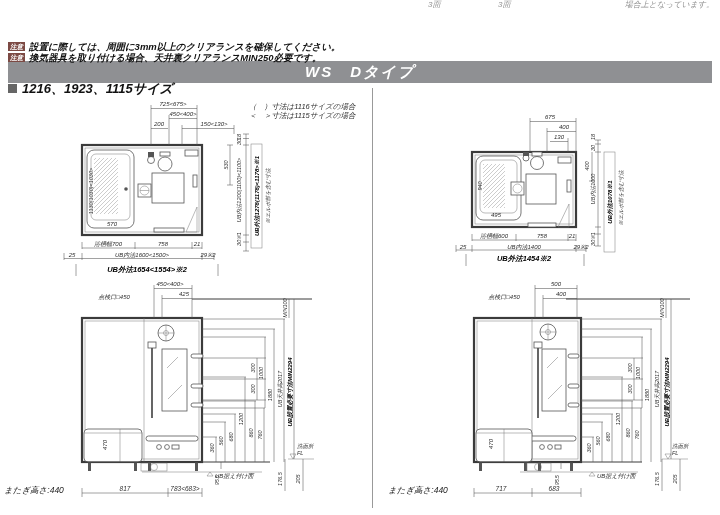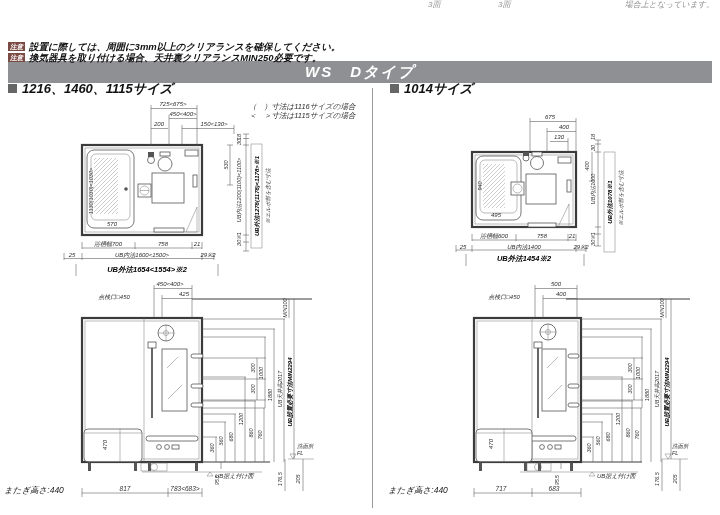--- a/index.html
+++ b/index.html
@@ -57,24 +57,21 @@
   <div class="titlebar">WS　Dタイプ</div>
 
   <div class="noteline n1">
     <span class="badge">注意</span><span>設置に際しては、周囲に3mm以上のクリアランスを確保してください。</span>
   </div>
   <div class="noteline n2">
     <span class="badge">注意</span><span>換気器具を取り付ける場合、天井裏クリアランスMIN250必要です。</span>
   </div>
 
   <div class="sechead sh-left">
-    <span class="sq"></span><span>1216、1460、1115サイズ</span>
-  </div>
-  <div class="sechead sh-right">
-    <span class="sq"></span><span>1014サイズ</span>
+    <span class="sq"></span><span>1216、1923、1115サイズ</span>
   </div>
 
   <div class="divider"></div>
 
   <div class="svgwrap svg-left">
   <svg width="364" height="414" viewBox="0 0 364 414">
     <defs>
       <pattern id="hatchL" width="4" height="4" patternUnits="userSpaceOnUse">
         <path d="M0 4 L4 0" stroke="#9a9a9a" stroke-width="0.5"></path>
       </pattern>

